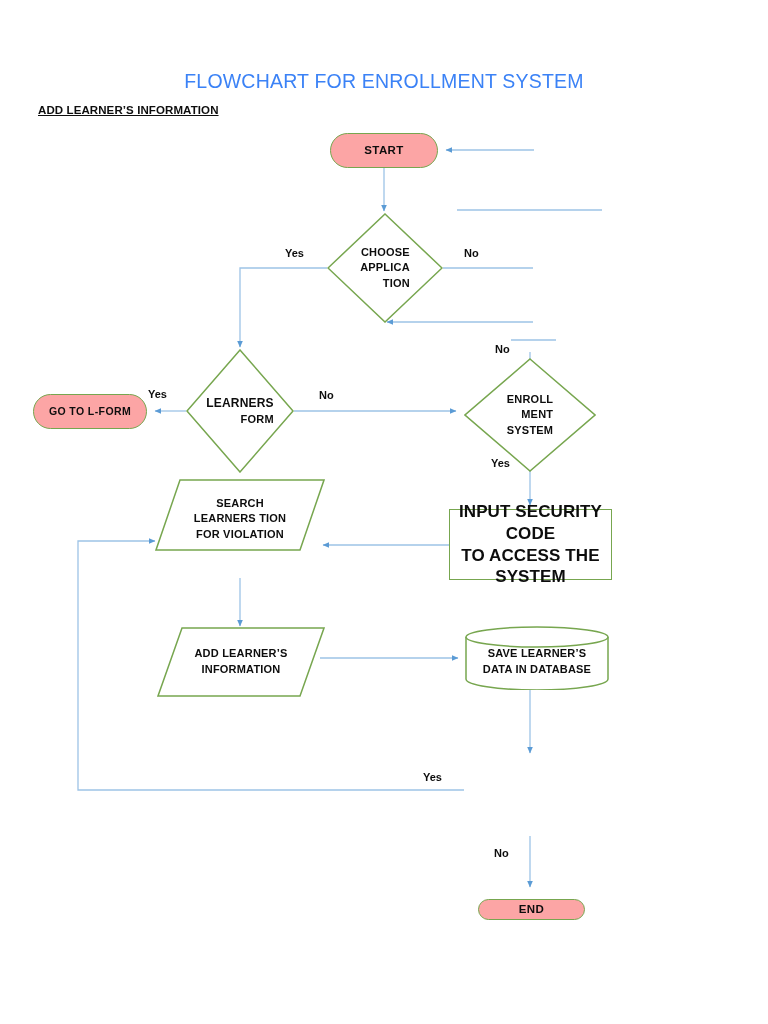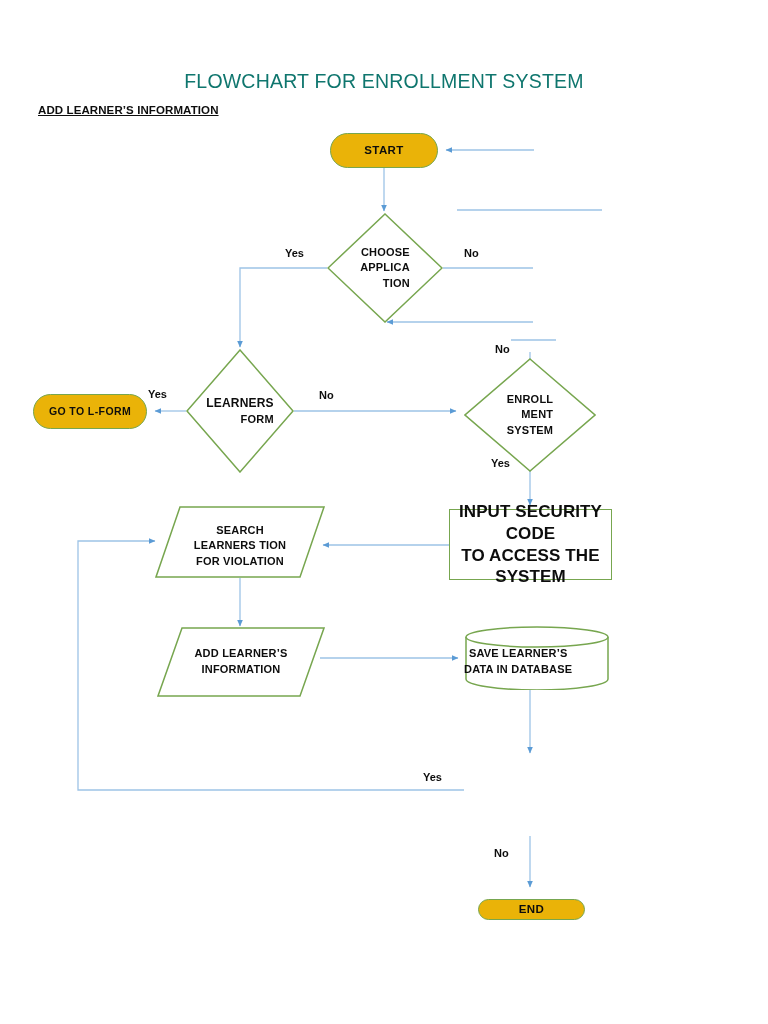--- a/index.html
+++ b/index.html
@@ -22,21 +22,21 @@
   
   #chart-title {
     position: absolute;
     left: 0;
     top: 70px;
     width: 768px;
     text-align: center;
     font-size: 19.5px;
     font-weight: 400;
     letter-spacing: 0.2px;
-    color: #0f766e;
+    color: #3b82f6;
     white-space: nowrap;
   }
   #section-label {
     position: absolute;
     left: 38px;
     top: 104px;
     font-size: 11.5px;
     font-weight: 700;
     letter-spacing: 0.1px;
     color: #0d0d0d;
@@ -60,21 +60,21 @@
     align-items: center;
     justify-content: center;
     text-align: center;
     font-weight: 700;
     color: #0d0d0d;
     line-height: 1.28;
   }
   .terminator {
     border: 1.6px solid #77a64f;
     border-radius: 999px;
-    background: #eab308;
+    background: #fca5a5;
     font-size: 11.5px;
     letter-spacing: 0.4px;
   }
   .process {
     border: 1.6px solid #77a64f;
     background: #ffffff;
     font-size: 17px;
     letter-spacing: 0.1px;
   }
   .diamond-wrap {
@@ -121,20 +121,21 @@
     font-size: 11px;
     line-height: 1.42;
     color: #0d0d0d;
     letter-spacing: 0.2px;
     z-index: 2;
   }
   .cyl-wrap {
     position: absolute;
     display: flex;
     align-items: center;
+    justify-content: center;
   }
   .cyl-wrap svg {
     position: absolute;
     left: 0;
     top: 0;
   }
   .cyl-label {
     position: relative;
     text-align: center;
     font-weight: 700;
@@ -239,21 +240,21 @@
     <svg width="132" height="114" viewBox="0 0 132 114">
       <polygon points="66,1 131,57 66,113 1,57" fill="#ffffff" stroke="#77a64f" stroke-width="1.5"></polygon>
     </svg>
     <div class="diamond-label">
       <div>ENROLL</div>
       <div>MENT</div>
       <div>SYSTEM</div>
     </div>
   </div>
 
-  <div class="para-wrap" style="left:155px; top:506px; width:170px; height:80px;">
+  <div class="para-wrap" style="left:155px; top:479px; width:170px; height:80px;">
     <svg width="170" height="72" viewBox="0 0 170 72">
       <polygon points="25,1 169,1 145,71 1,71" fill="#ffffff" stroke="#77a64f" stroke-width="1.5"></polygon>
     </svg>
     <div class="para-label">
       <div>SEARCH</div>
       <div>LEARNERS TION</div>
       <div>FOR VIOLATION</div>
     </div>
   </div>
 

